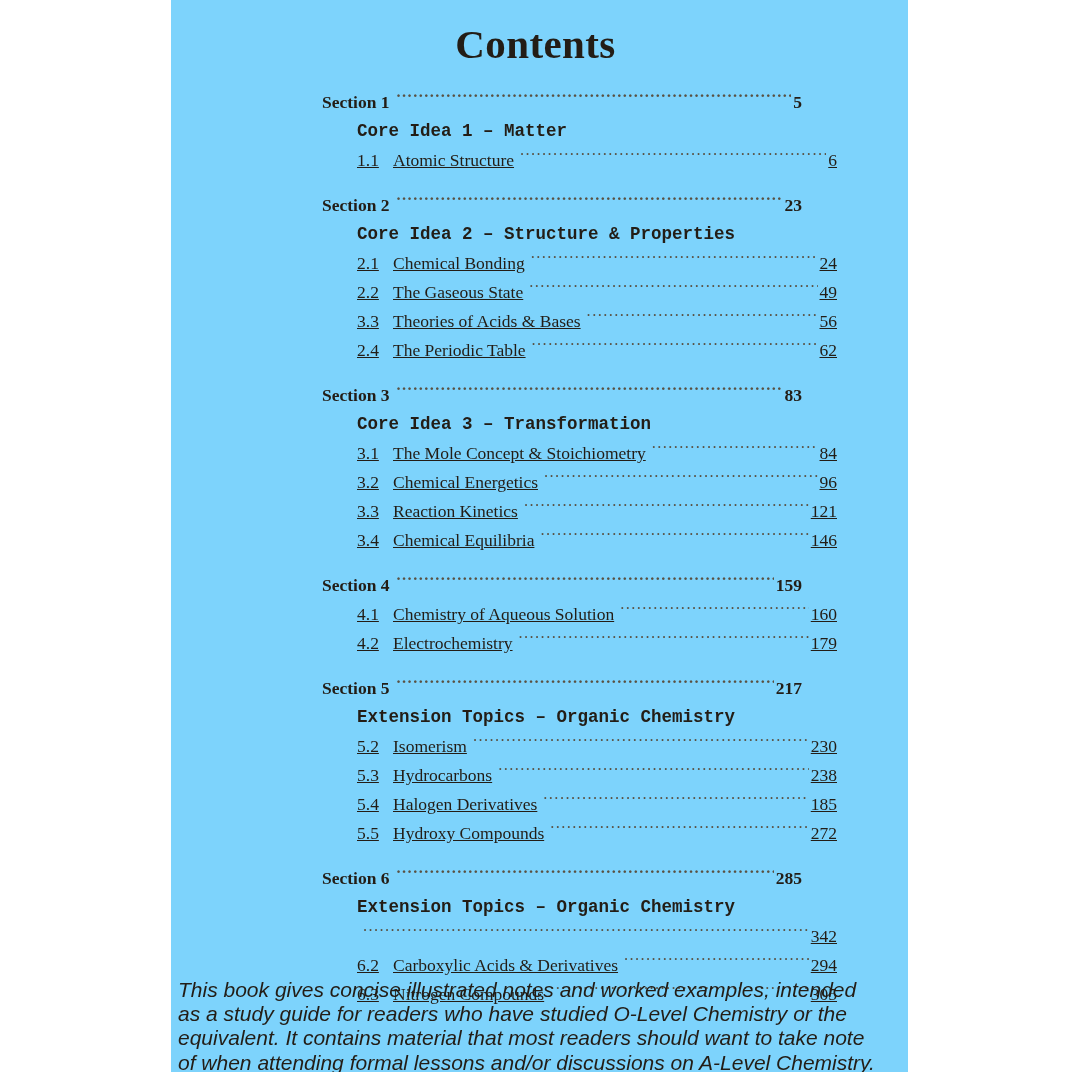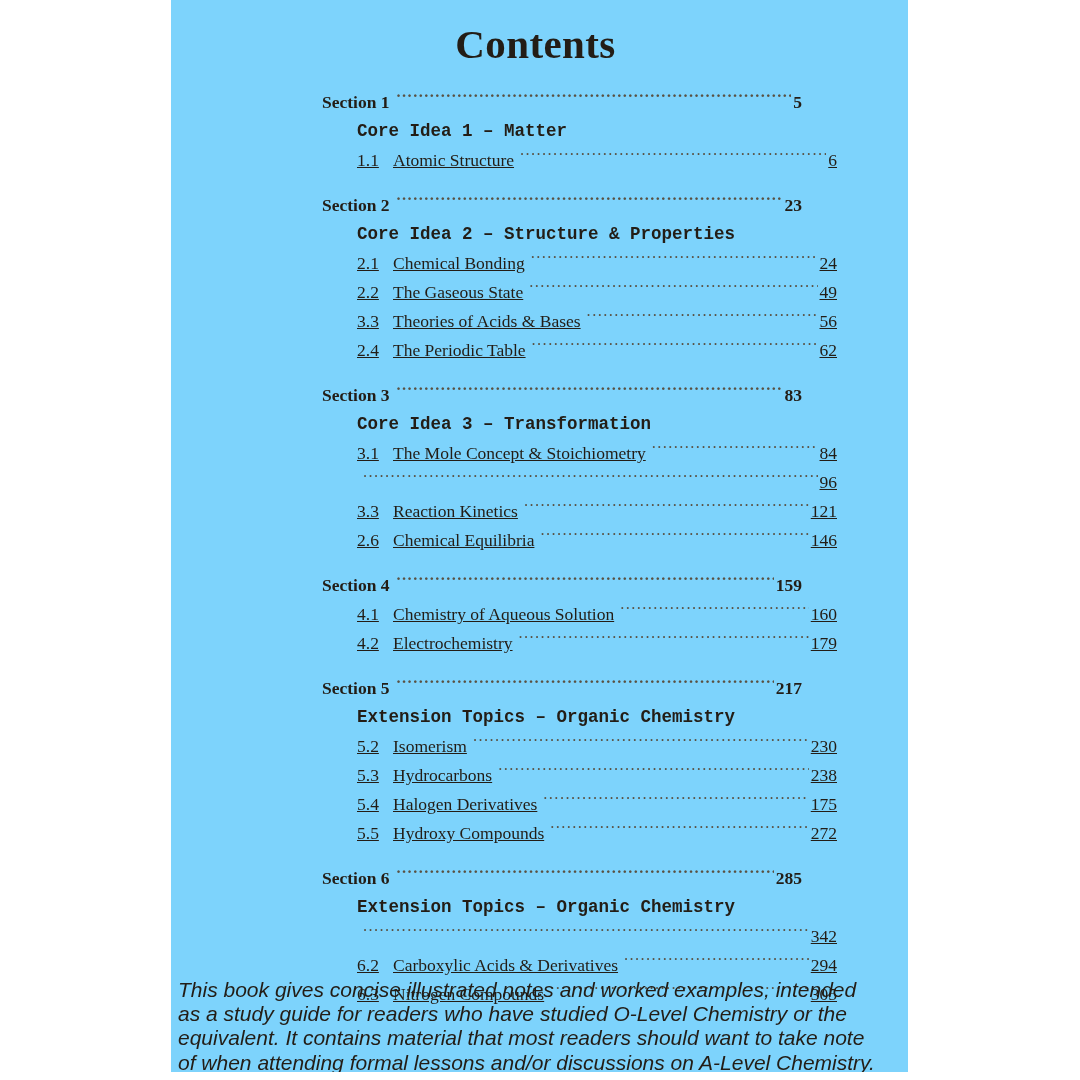--- a/index.html
+++ b/index.html
@@ -205,34 +205,38 @@
         <div class="coreidea">Core Idea 3 – Transformation</div>
         <div class="row entry">
           <span class="label">
             <span class="num">3.1</span>
             <span class="title">The Mole Concept &amp; Stoichiometry</span>
           </span>
           <span class="leader"></span>
           <span class="pagenum">84</span>
         </div>
         <div class="row entry">
+          <span class="label">
+            <span class="num">3.2</span>
+            <span class="title">Chemical Energetics</span>
+          </span>
           <span class="leader"></span>
           <span class="pagenum">96</span>
         </div>
         <div class="row entry">
           <span class="label">
             <span class="num">3.3</span>
             <span class="title">Reaction Kinetics</span>
           </span>
           <span class="leader"></span>
           <span class="pagenum">121</span>
         </div>
         <div class="row entry">
           <span class="label">
-            <span class="num">2.6</span>
+            <span class="num">3.4</span>
             <span class="title">Chemical Equilibria</span>
           </span>
           <span class="leader"></span>
           <span class="pagenum">146</span>
         </div>
       </div>
       <div class="group">
         <div class="row section">
           <span class="label">Section 4</span>
           <span class="leader"></span>
@@ -277,21 +281,21 @@
           </span>
           <span class="leader"></span>
           <span class="pagenum">238</span>
         </div>
         <div class="row entry">
           <span class="label">
             <span class="num">5.4</span>
             <span class="title">Halogen Derivatives</span>
           </span>
           <span class="leader"></span>
-          <span class="pagenum">175</span>
+          <span class="pagenum">185</span>
         </div>
         <div class="row entry">
           <span class="label">
             <span class="num">5.5</span>
             <span class="title">Hydroxy Compounds</span>
           </span>
           <span class="leader"></span>
           <span class="pagenum">272</span>
         </div>
       </div>

